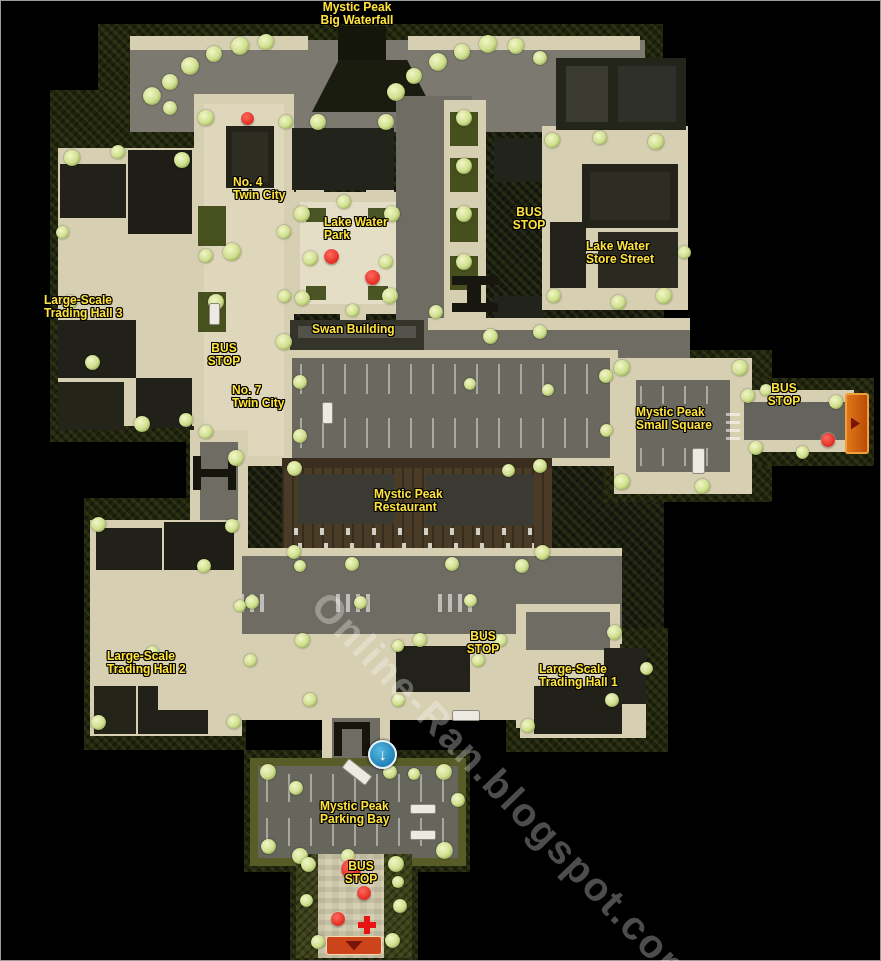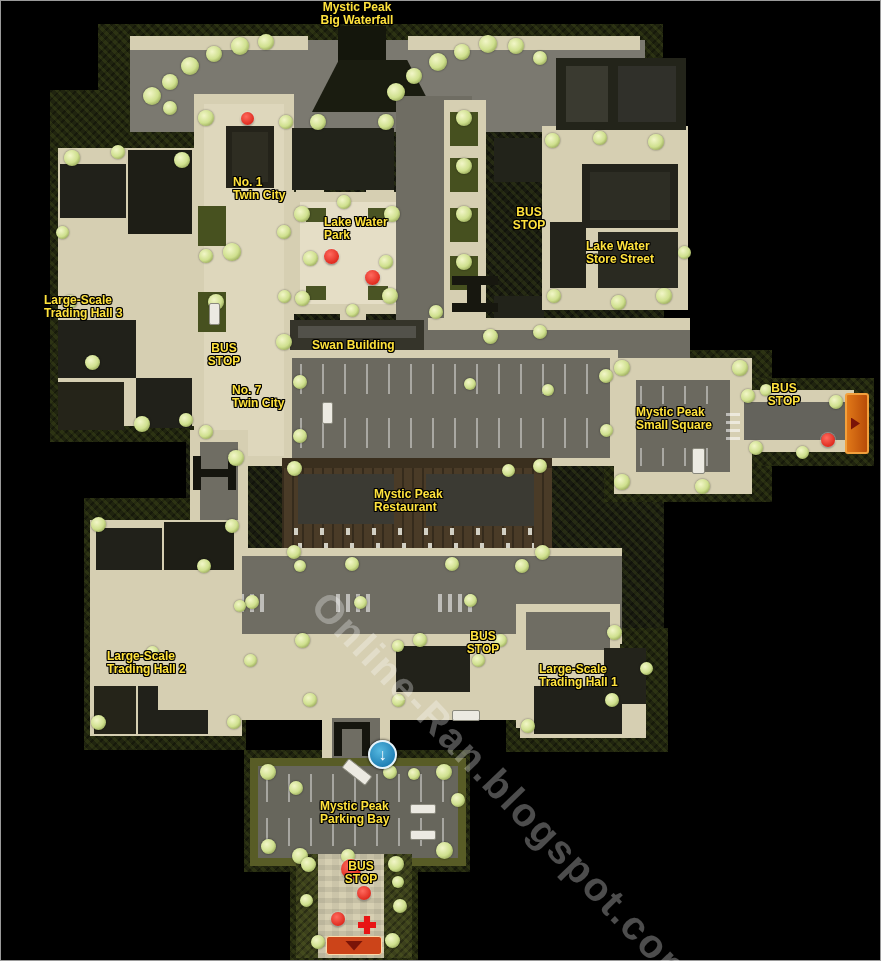--- a/index.html
+++ b/index.html
@@ -295,33 +295,33 @@
     <div class="portal v" style="left: 845px; top: 393px; width: 20px; height: 57px;">
       <div class="tri"></div>
     </div>
     <div class="portal h" style="left: 326px; top: 936px; width: 54px; height: 17px;">
       <div class="tri"></div>
     </div>
     <div class="icon-arrow" style="left: 368px; top: 740px; width: 25px; height: 25px; font-size: 16px; line-height: 25px;">↓</div>
     <div class="icon-cross" style="left: 358px; top: 916px; width: 18px; height: 18px;"></div>
     <div class="lbl center" style="left: 357px; top: 1px;">Mystic Peak
 Big Waterfall</div>
-    <div class="lbl" style="left: 233px; top: 176px;">No. 1
+    <div class="lbl" style="left: 233px; top: 176px;">No. 4
 Twin City</div>
     <div class="lbl" style="left: 324px; top: 216px;">Lake Water
 Park</div>
     <div class="lbl center" style="left: 529px; top: 206px;">BUS
 STOP</div>
     <div class="lbl" style="left: 586px; top: 240px;">Lake Water
 Store Street</div>
     <div class="lbl" style="left: 44px; top: 294px;">Large-Scale
 Trading Hall 3</div>
     <div class="lbl center" style="left: 224px; top: 342px;">BUS
 STOP</div>
-    <div class="lbl" style="left: 312px; top: 339px;">Swan Building</div>
+    <div class="lbl" style="left: 312px; top: 323px;">Swan Building</div>
     <div class="lbl" style="left: 232px; top: 384px;">No. 7
 Twin City</div>
     <div class="lbl" style="left: 636px; top: 406px;">Mystic Peak
 Small Square</div>
     <div class="lbl center" style="left: 784px; top: 382px;">BUS
 STOP</div>
     <div class="lbl" style="left: 374px; top: 488px;">Mystic Peak
 Restaurant</div>
     <div class="lbl" style="left: 107px; top: 650px;">Large-Scale
 Trading Hall 2</div>

